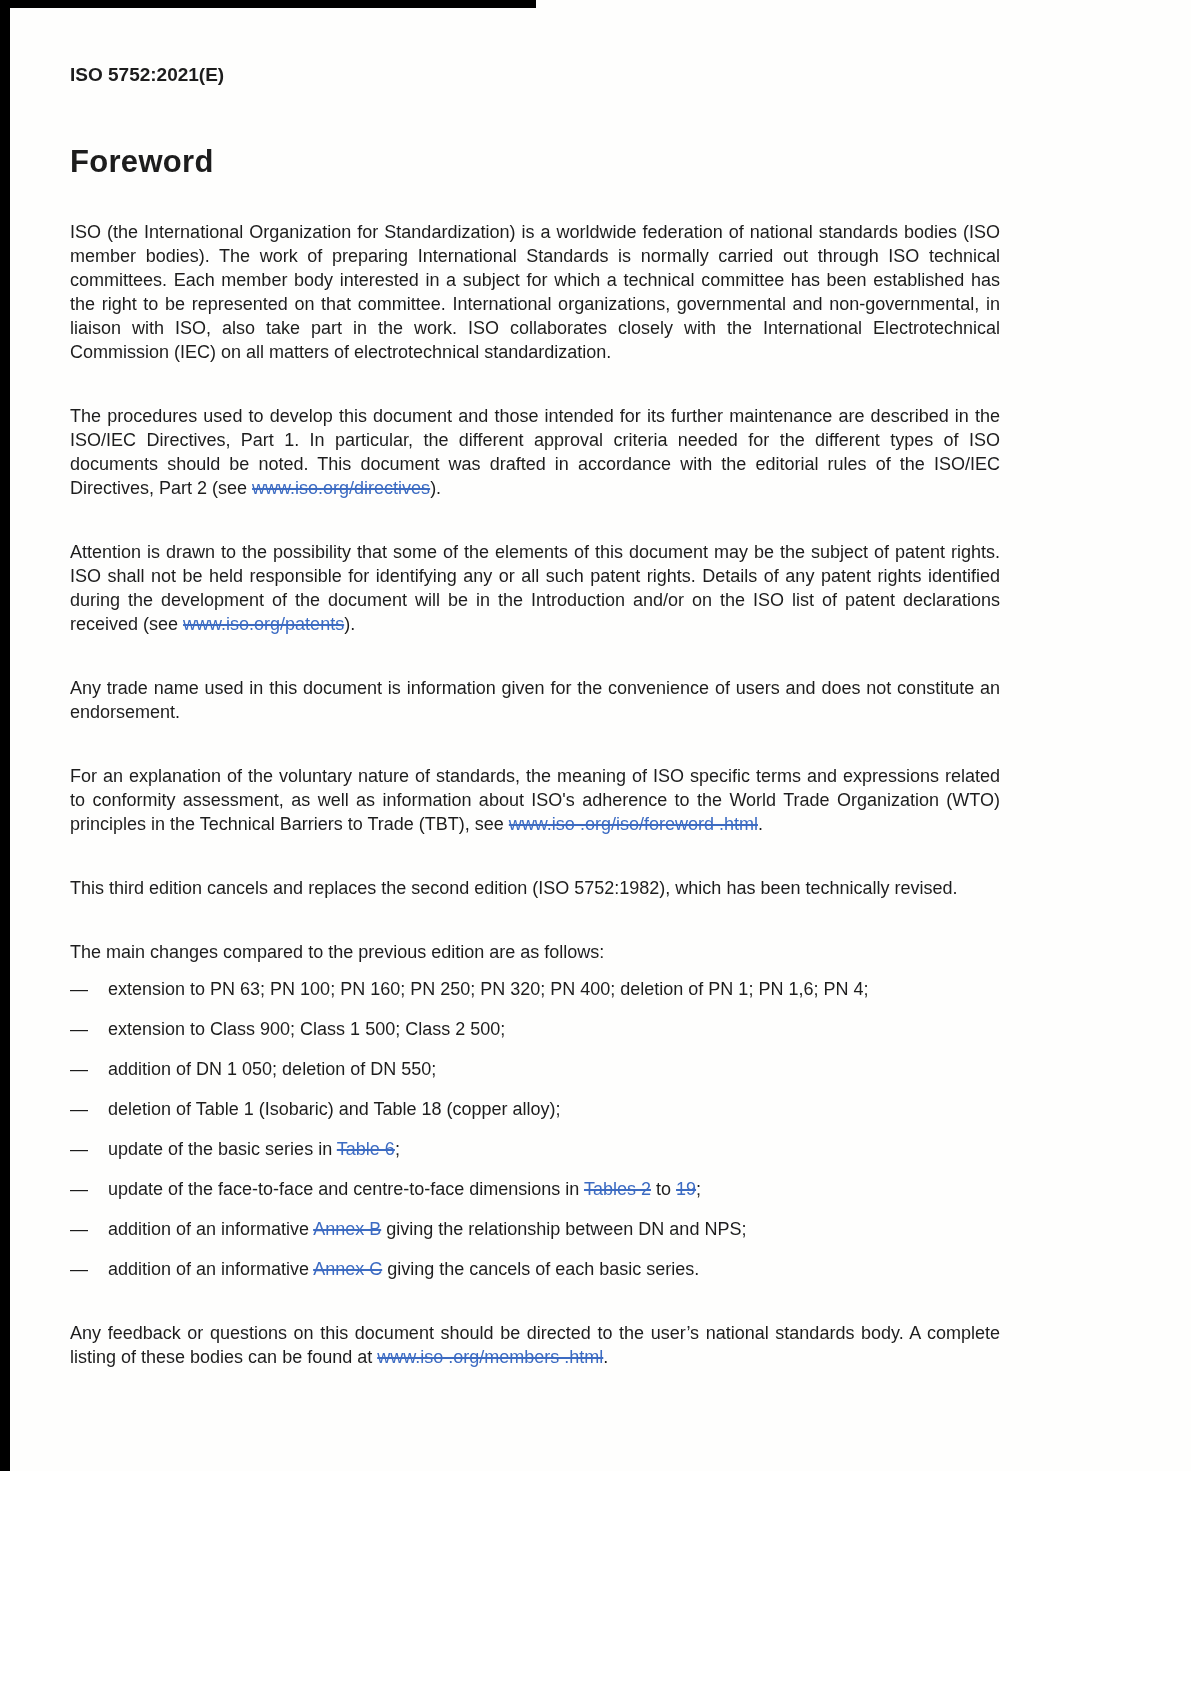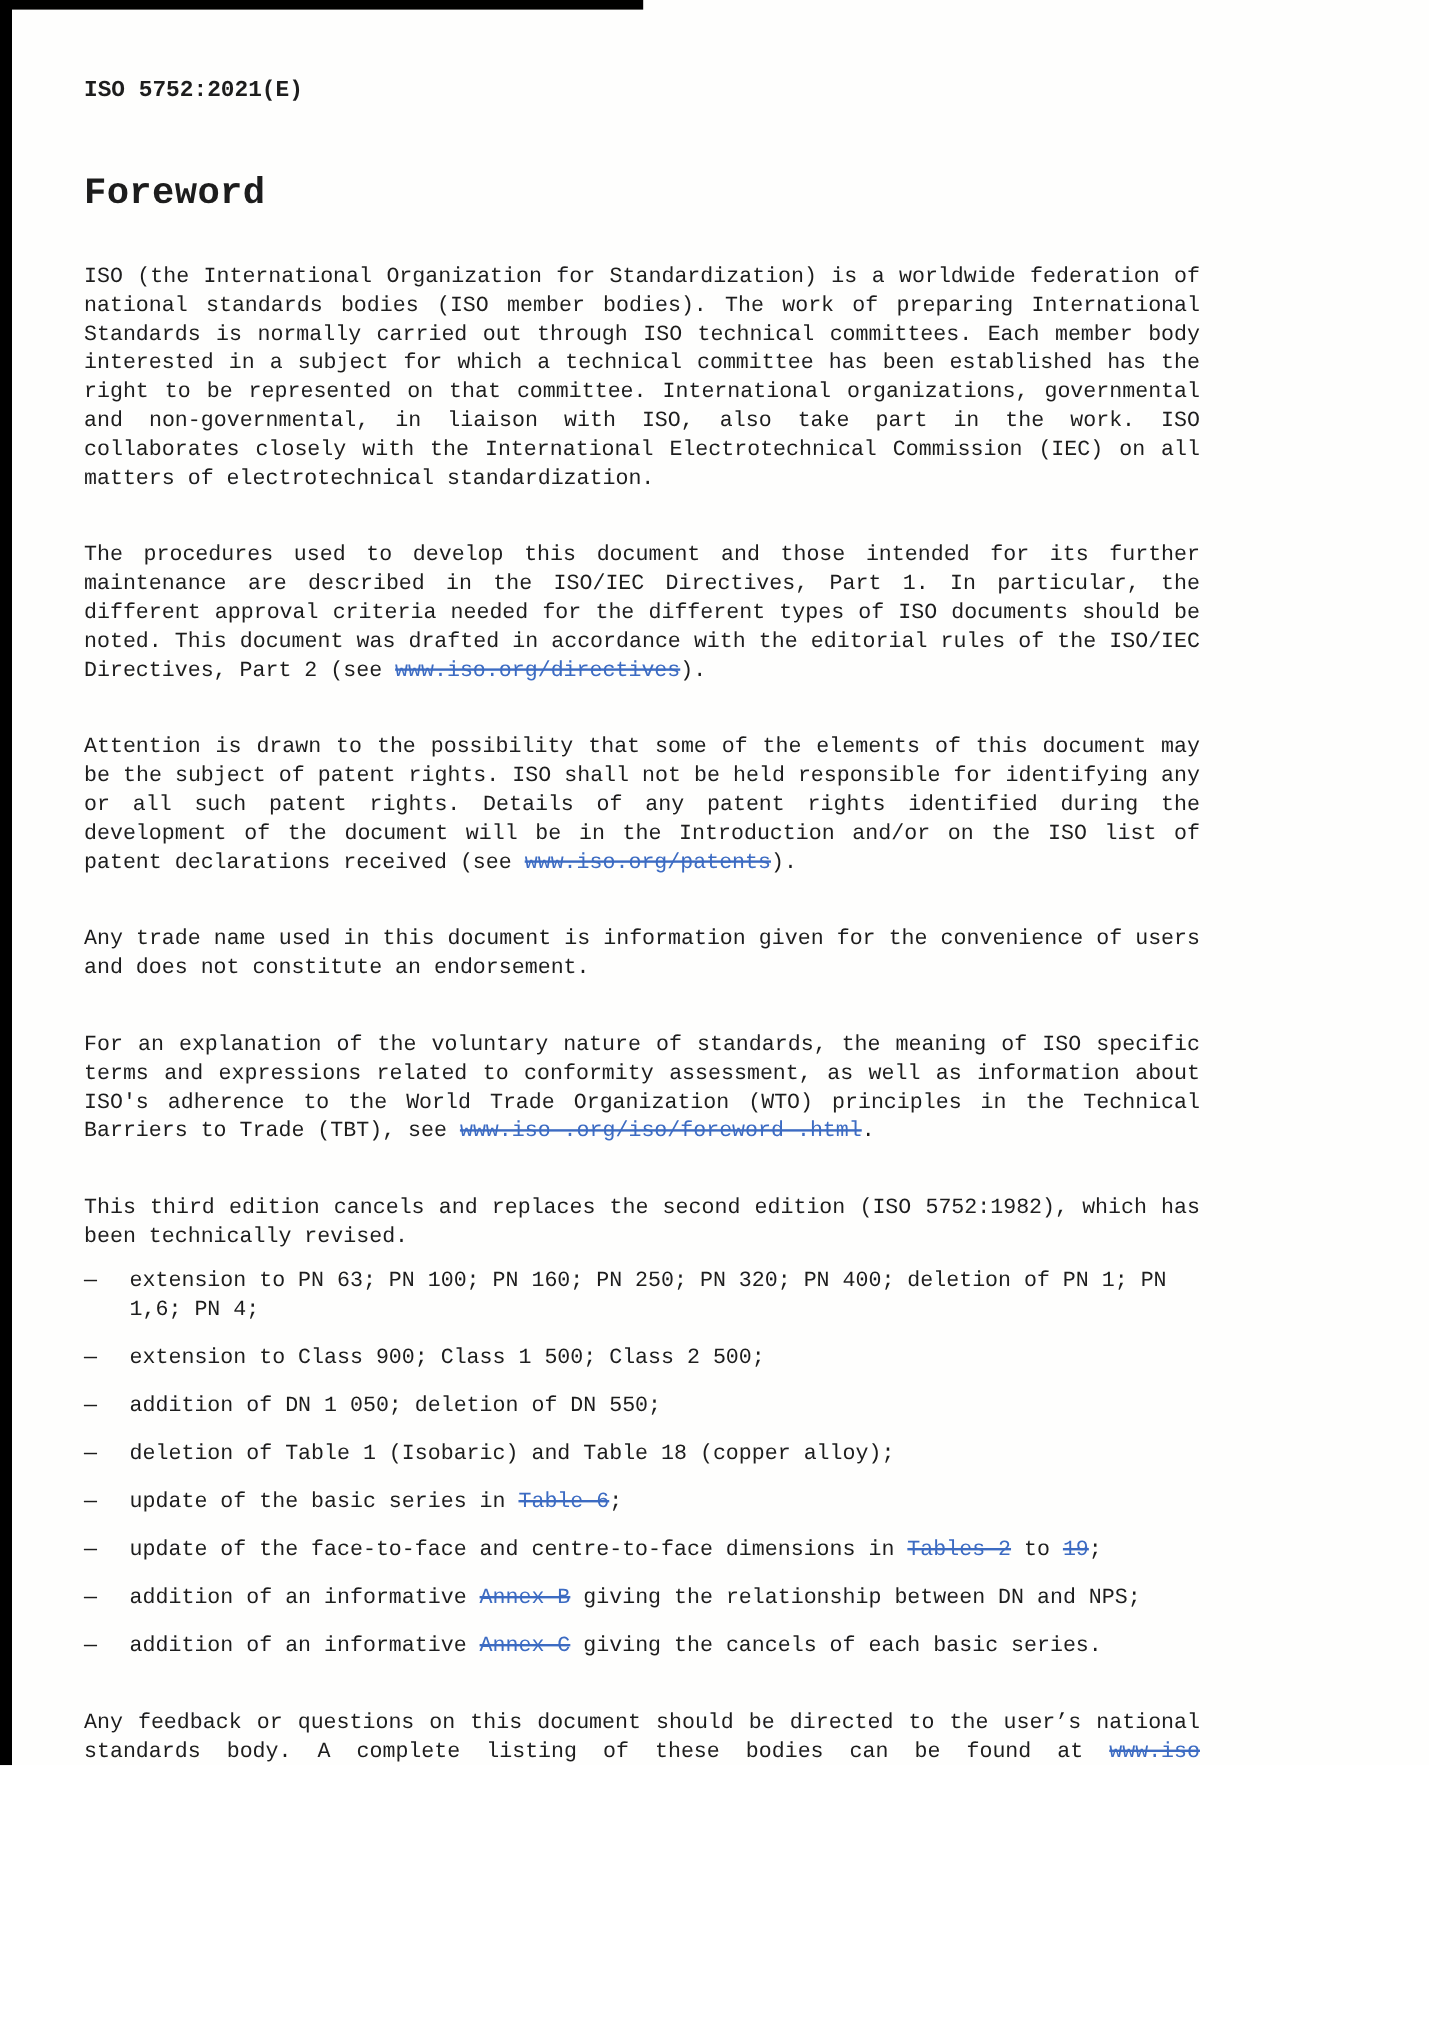--- a/index.html
+++ b/index.html
@@ -1,21 +1,21 @@
 <!DOCTYPE html>
 <html><head>
 <meta charset="utf-8">
 <style>
   html,body{margin:0;padding:0;background:#ffffff;}
   .page{
     position:relative;
     width:1191px;height:1471px;
     background:#fefefdfa;
     background-color:#fefefd;
-    font-family:Liberation Mono, monospace;
+    font-family:Liberation Sans, sans-serif;
     color:#1d1d1d;
     overflow:hidden;
   }
   .bar{position:absolute;background:#000;}
   .bar-left{left:0;top:0;width:10px;height:1685px;}
   .bar-top{left:0;top:0;width:536px;height:8px;}
   .bar-bottom{left:0;top:1675px;width:1191px;height:10px;}
 
   .content{position:absolute;left:70px;top:64px;width:930px;}
   .doc-ref{font-weight:bold;font-size:19px;margin-bottom:58px;}
@@ -48,20 +48,21 @@
   <div class="content">
     <div class="doc-ref">ISO 5752:2021(E)</div>
     <h1 class="title">Foreword</h1>
     <div class="body">
         <div class="para"><span>ISO (the International Organization for Standardization) is a worldwide federation of national standards bodies (ISO member bodies). The work of preparing International Standards is normally carried out through ISO technical committees. Each member body interested in a subject for which a technical committee has been established has the right to be represented on that committee. International organizations, governmental and non-governmental, in liaison with ISO, also take part in the work. ISO collaborates closely with the International Electrotechnical Commission (IEC) on all matters of electrotechnical standardization.</span></div>
         <div class="para"><span>The procedures used to develop this document and those intended for its further maintenance are described in the ISO/IEC Directives, Part 1. In particular, the different approval criteria needed for the different types of ISO documents should be noted. This document was drafted in accordance with the editorial rules of the ISO/IEC Directives, Part 2 (see </span><a class="link">www.iso.org/directives</a><span>).</span></div>
         <div class="para"><span>Attention is drawn to the possibility that some of the elements of this document may be the subject of patent rights. ISO shall not be held responsible for identifying any or all such patent rights. Details of any patent rights identified during the development of the document will be in the Introduction and/or on the ISO list of patent declarations received (see </span><a class="link">www.iso.org/patents</a><span>).</span></div>
         <div class="para"><span>Any trade name used in this document is information given for the convenience of users and does not constitute an endorsement.</span></div>
         <div class="para"><span>For an explanation of the voluntary nature of standards, the meaning of ISO specific terms and expressions related to conformity assessment, as well as information about ISO's adherence to the World Trade Organization (WTO) principles in the Technical Barriers to Trade (TBT), see </span><a class="link">www.iso .org/iso/foreword .html</a><span>.</span></div>
         <div class="para"><span>This third edition cancels and replaces the second edition (ISO 5752:1982), which has been technically revised.</span></div>
+        <div class="para"><span>The main changes compared to the previous edition are as follows:</span></div>
         <div class="bullet">
           <span class="dash">—</span>
           <span class="bullet-text"><span>extension to PN 63; PN 100; PN 160; PN 250; PN 320; PN 400; deletion of PN 1; PN 1,6; PN 4;</span></span>
         </div>
         <div class="bullet">
           <span class="dash">—</span>
           <span class="bullet-text"><span>extension to Class 900; Class 1 500; Class 2 500;</span></span>
         </div>
         <div class="bullet">
           <span class="dash">—</span>

